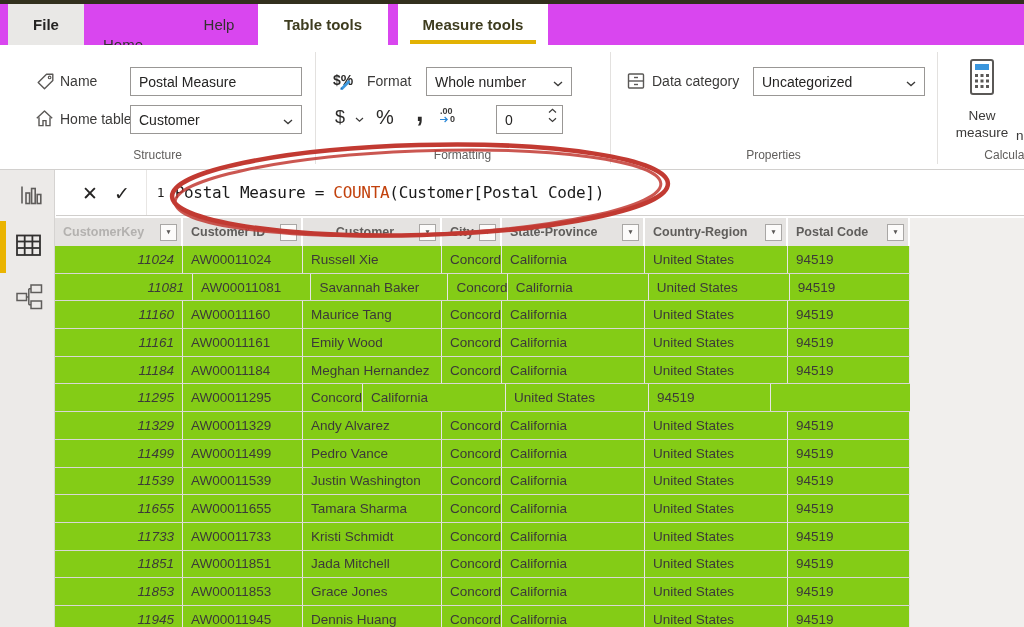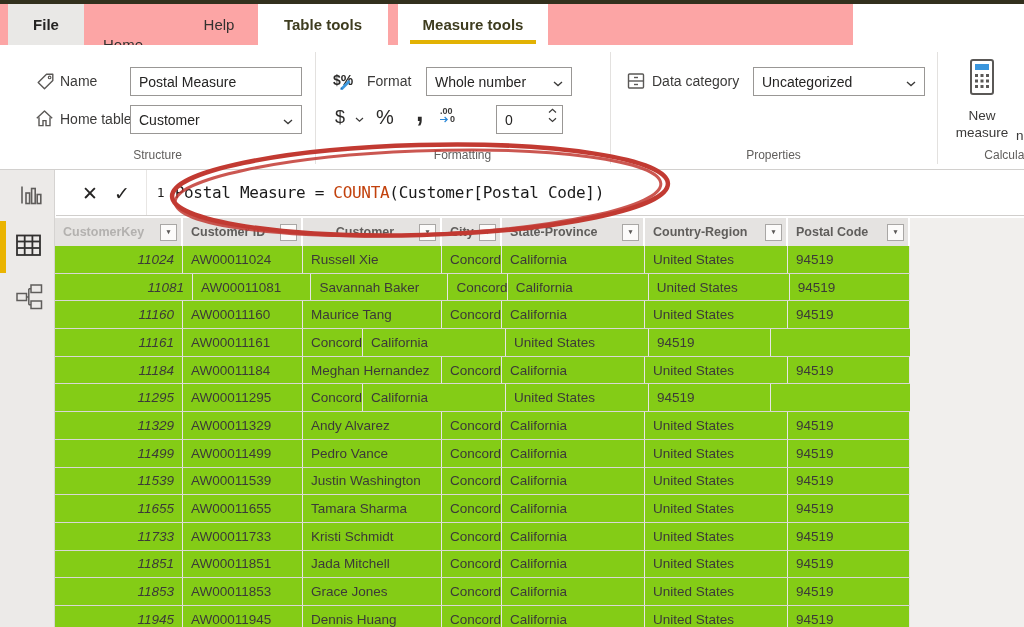--- a/index.html
+++ b/index.html
@@ -4,21 +4,21 @@
 <style>
   * { margin:0; padding:0; box-sizing:border-box; }
   html,body { width:1024px; height:627px; }
   body { font-family:"Liberation Sans", sans-serif; background:#fff; }
   .screen { position:relative; width:1024px; height:627px; overflow:hidden; background:#fff; }
 
   
   .titlebar-strip { position:absolute; left:0; top:0; width:1024px; height:4px; background:#32301d; }
 
   
-  .tabbar { position:absolute; left:0; top:4px; width:853px; height:41px; background:#fca5a5; }
+  .tabbar { position:absolute; left:0; top:4px; width:1024px; height:41px; background:#d946ef; }
   .tab { position:absolute; top:0; height:41px; display:flex; align-items:center; justify-content:center;
          font-size:15px; color:#33312f; cursor:pointer; }
   .tab-file { left:8px; width:76px; background:#e9e8e6; font-weight:600; color:#252423; }
   .tab-home { left:75px; width:96px;margin-top:20px; }
   .tab-help { left:180px; width:78px; }
   .tab-ctx  { background:#fff; color:#3e3c1f; font-weight:600; }
   .tab-table { left:258px; width:130px; }
   .tab-measure { left:398px; width:150px; }
   .tab-underline { position:absolute; left:12px; right:12px; bottom:1px; height:4px; background:#e2b203; }
 
@@ -305,20 +305,21 @@
         <div class="td" style="width: 120px;">AW00011160</div>
         <div class="td" style="width: 139px;">Maurice Tang</div>
         <div class="td" style="width: 60px;">Concord</div>
         <div class="td" style="width: 143px;">California</div>
         <div class="td" style="width: 143px;">United States</div>
         <div class="td" style="width: 122px;">94519</div>
       </div>
       <div class="tr">
         <div class="td right italic" style="width: 128px;">11161</div>
         <div class="td" style="width: 120px;">AW00011161</div>
+        <div class="td" style="width: 139px;">Emily Wood</div>
         <div class="td" style="width: 60px;">Concord</div>
         <div class="td" style="width: 143px;">California</div>
         <div class="td" style="width: 143px;">United States</div>
         <div class="td" style="width: 122px;">94519</div>
       </div>
       <div class="tr">
         <div class="td right italic" style="width: 128px;">11184</div>
         <div class="td" style="width: 120px;">AW00011184</div>
         <div class="td" style="width: 139px;">Meghan Hernandez</div>
         <div class="td" style="width: 60px;">Concord</div>

